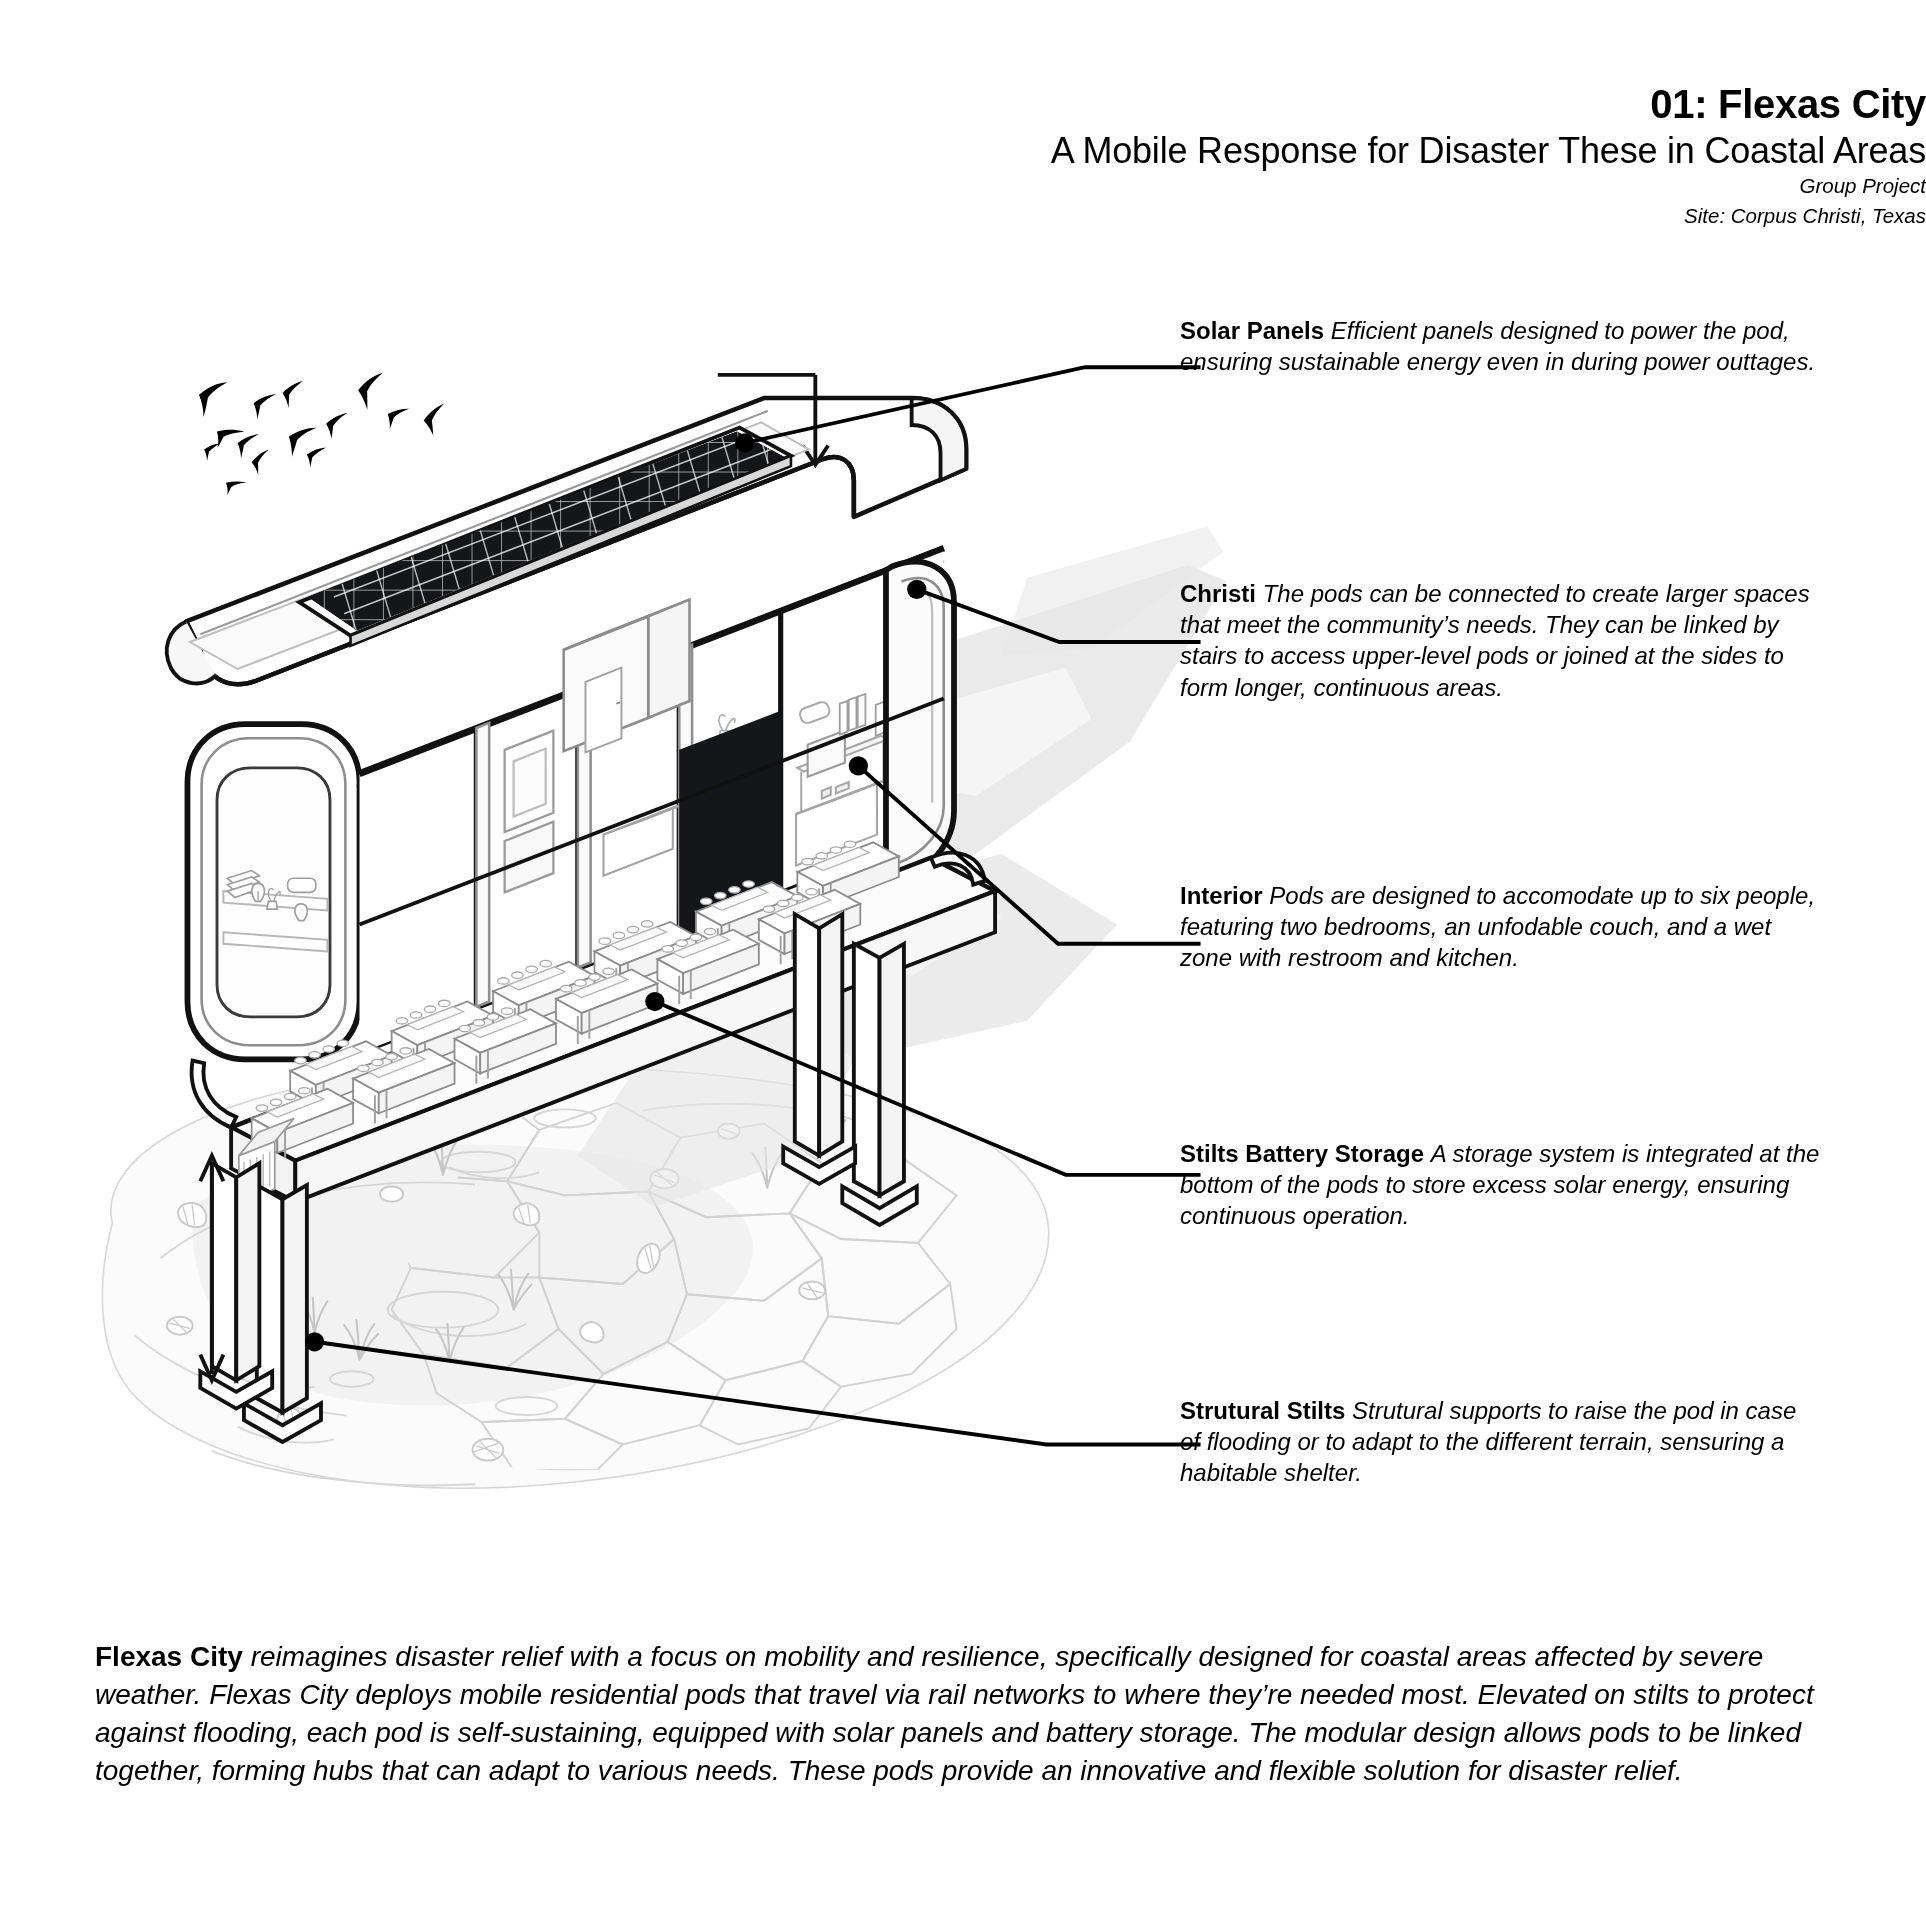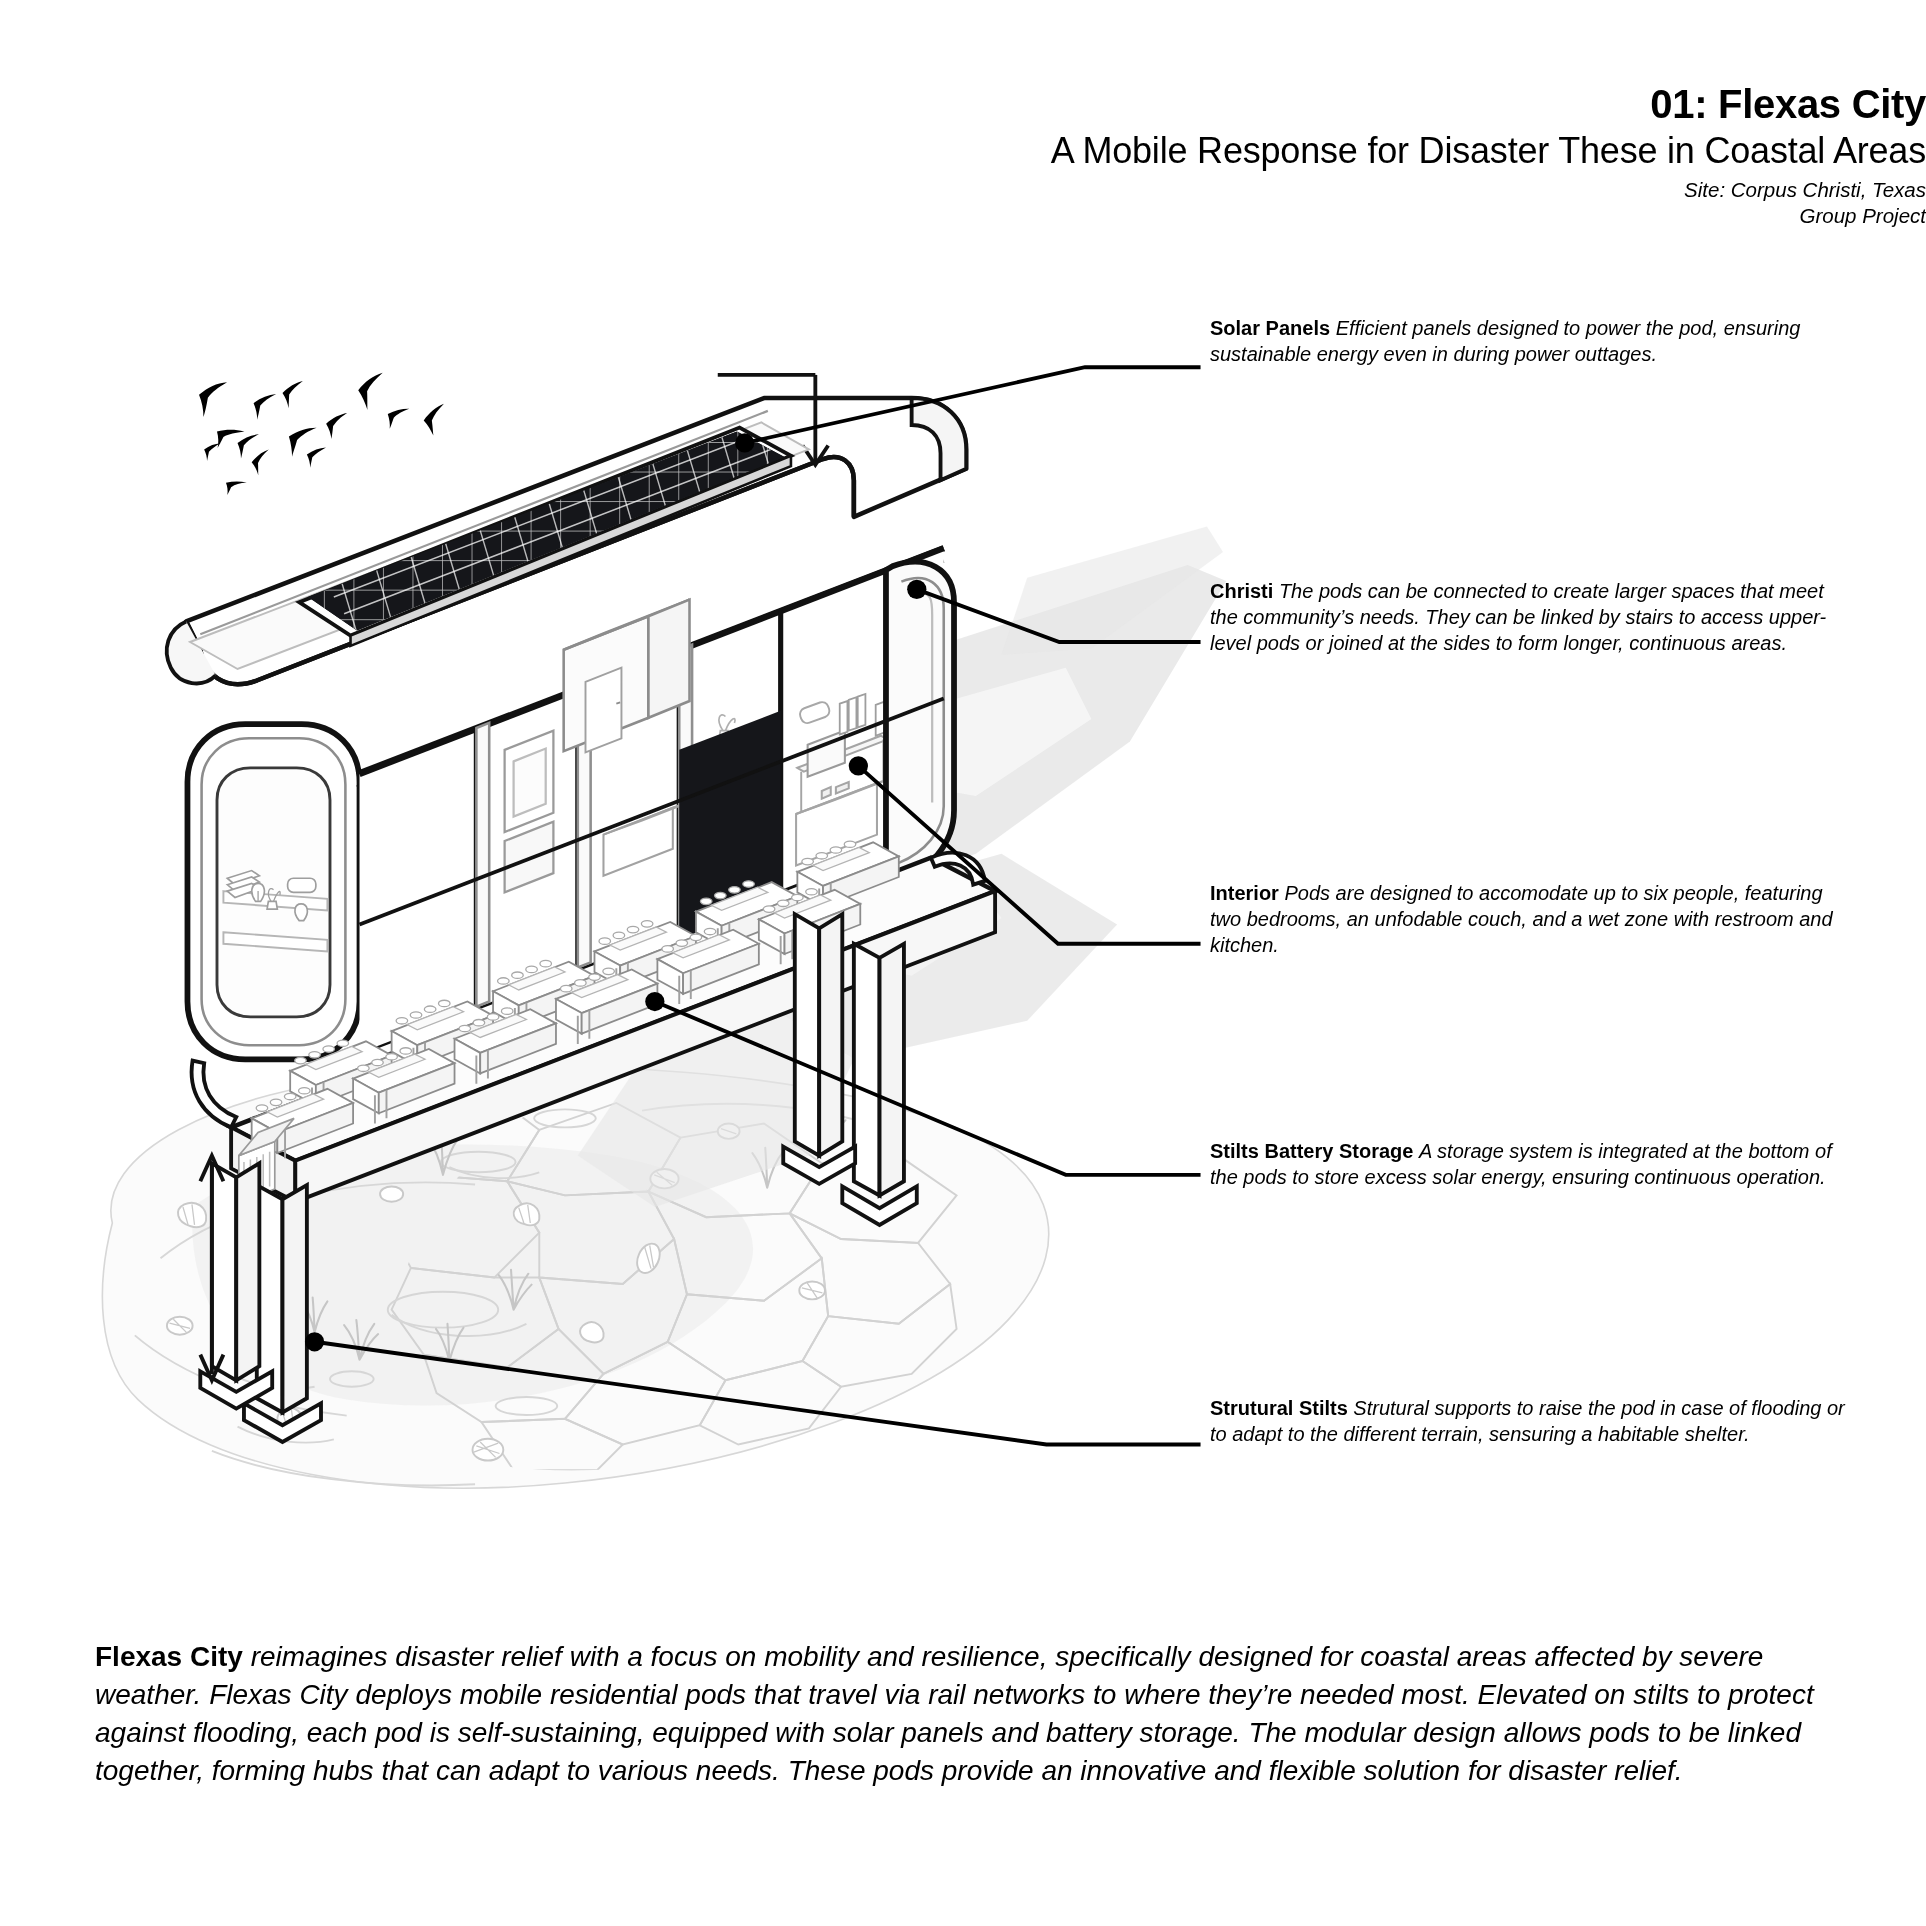--- a/index.html
+++ b/index.html
@@ -44,22 +44,22 @@
     font-style: italic;
     line-height: 1.22;
     margin: 5.1px 0 0 0;
   }
   #project-credit { margin-top: 1.3px; }
 
   
   .callout {
     position: absolute;
     width: 642px;
-    left: 1210px;
-    font-size: 20px;
+    left: 1180px;
+    font-size: 24px;
     line-height: 1.30;
   }
   .callout .c-term {
     font-weight: bold;
     font-style: normal;
   }
   .callout .c-desc {
     font-style: italic;
   }
 
@@ -88,22 +88,22 @@
     pointer-events: none;
   }
   #illustration svg { display: block; }
 </style>
 </head>
 <body>
 
 <div id="title-block">
   <h1 id="project-title">01: Flexas City</h1>
   <h2 id="project-subtitle">A Mobile Response for Disaster These in Coastal Areas</h2>
+  <p id="project-credit">Group Project</p>
   <p id="project-site">Site: Corpus Christi, Texas</p>
-  <p id="project-credit">Group Project</p>
 </div>
 
 <div id="illustration">
 <svg width="1926" height="1926" viewBox="0 0 3000 3000" xmlns="http://www.w3.org/2000/svg">
   <defs>
 
     <pattern id="pvgrid" width="46" height="46" patternUnits="userSpaceOnUse" patternTransform="rotate(0)">
       <rect width="46" height="46" fill="#15161a"></rect>
       <path d="M46 0 L46 46 M0 46 L46 46" stroke="#ffffff" stroke-width="2.2" fill="none" opacity="0.75"></path>
     </pattern>

